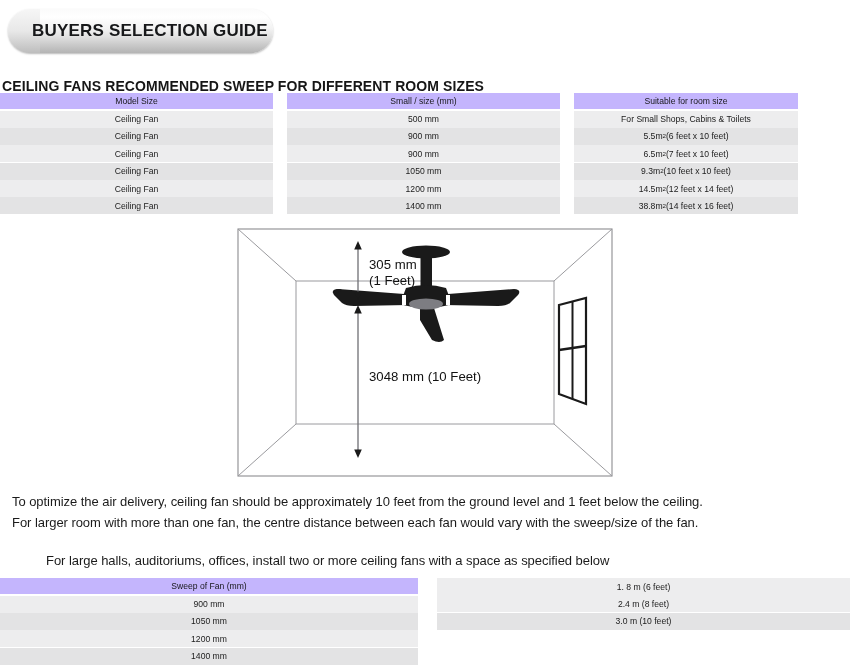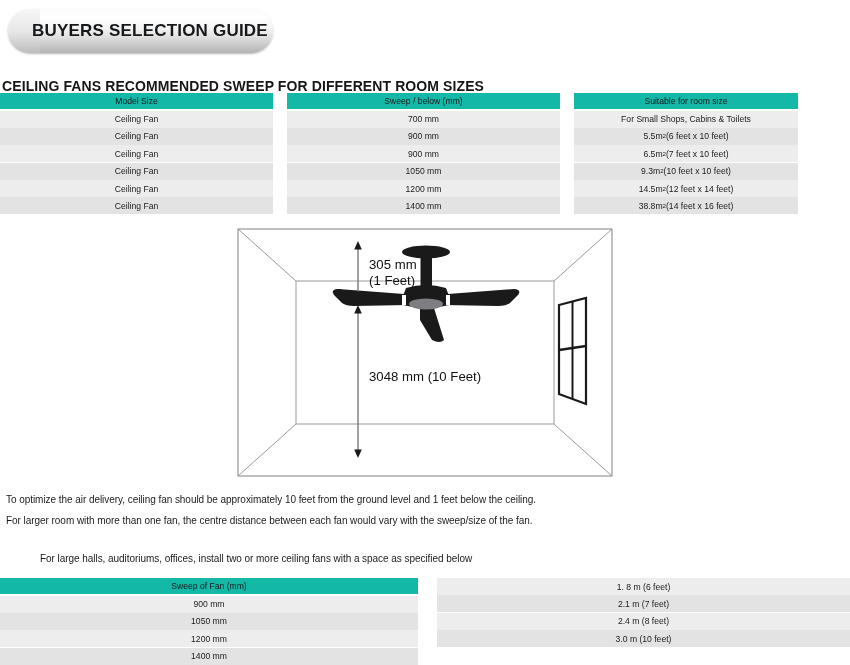--- a/index.html
+++ b/index.html
@@ -87,21 +87,21 @@
     height: 17px;
     margin-bottom: 0.4px;
     display: flex;
     align-items: center;
     justify-content: center;
     font-size: 8.6px;
     color: #1b1b1b;
     white-space: nowrap;
   }
   .trow.head {
-    background: #14b8a6;
+    background: #c4b5fd;
     height: 16px;
     font-size: 8.6px;
     color: #17171a;
     margin-bottom: 1.5px;
   }
   .trow.light { background: #ededee; }
   .trow.dark  { background: #e3e3e4; }
 
   .trow sup {
     font-size: 6.2px;
@@ -116,22 +116,22 @@
   #table-sweep .col-room   { left: 574px; width: 224px; }
 
   
   #table-spacing { left: 0; top: 578px; width: 776px; height: 87px; }
   #table-spacing .col-fansweep { left: 0px;   width: 418px; }
   #table-spacing .col-centre   { left: 437px; width: 413px; }
 
   
   .para {
     position: absolute;
-    left: 6px;
-    font-size: 10px;
+    left: 12px;
+    font-size: 13px;
     color: #1b1b1b;
     white-space: nowrap;
     letter-spacing: -0.05px;
   }
   #para-0 { top: 494px; }
   #para-1 { top: 515px; }
   #para-2 { top: 553px; padding-left: 34px; }
 
   
   #diagram {
@@ -160,22 +160,22 @@
     <div class="trow head">Model Size</div>
     <div class="trow light">Ceiling Fan</div>
     <div class="trow dark">Ceiling Fan</div>
     <div class="trow light">Ceiling Fan</div>
     <div class="trow dark">Ceiling Fan</div>
     <div class="trow light">Ceiling Fan</div>
     <div class="trow dark">Ceiling Fan</div>
   </div>
 
   <div class="tcol col-sweep">
-    <div class="trow head">Sweep / below (mm)</div>
-    <div class="trow light">700 mm</div>
+    <div class="trow head">Small / size (mm)</div>
+    <div class="trow light">500 mm</div>
     <div class="trow dark">900 mm</div>
     <div class="trow light">900 mm</div>
     <div class="trow dark">1050 mm</div>
     <div class="trow light">1200 mm</div>
     <div class="trow dark">1400 mm</div>
   </div>
 
   <div class="tcol col-room">
     <div class="trow head">Suitable for room size</div>
 
@@ -288,17 +288,16 @@
   <div class="tcol col-fansweep">
     <div class="trow head">Sweep of Fan (mm)</div>
     <div class="trow light">900 mm</div>
     <div class="trow dark">1050 mm</div>
     <div class="trow light">1200 mm</div>
     <div class="trow dark">1400 mm</div>
   </div>
 
   <div class="tcol col-centre">
     <div class="trow light">1. 8 m (6 feet)</div>
-    <div class="trow dark">2.1 m (7 feet)</div>
     <div class="trow light">2.4 m (8 feet)</div>
     <div class="trow dark">3.0 m (10 feet)</div>
   </div>
 </div>
 
 </body></html>

